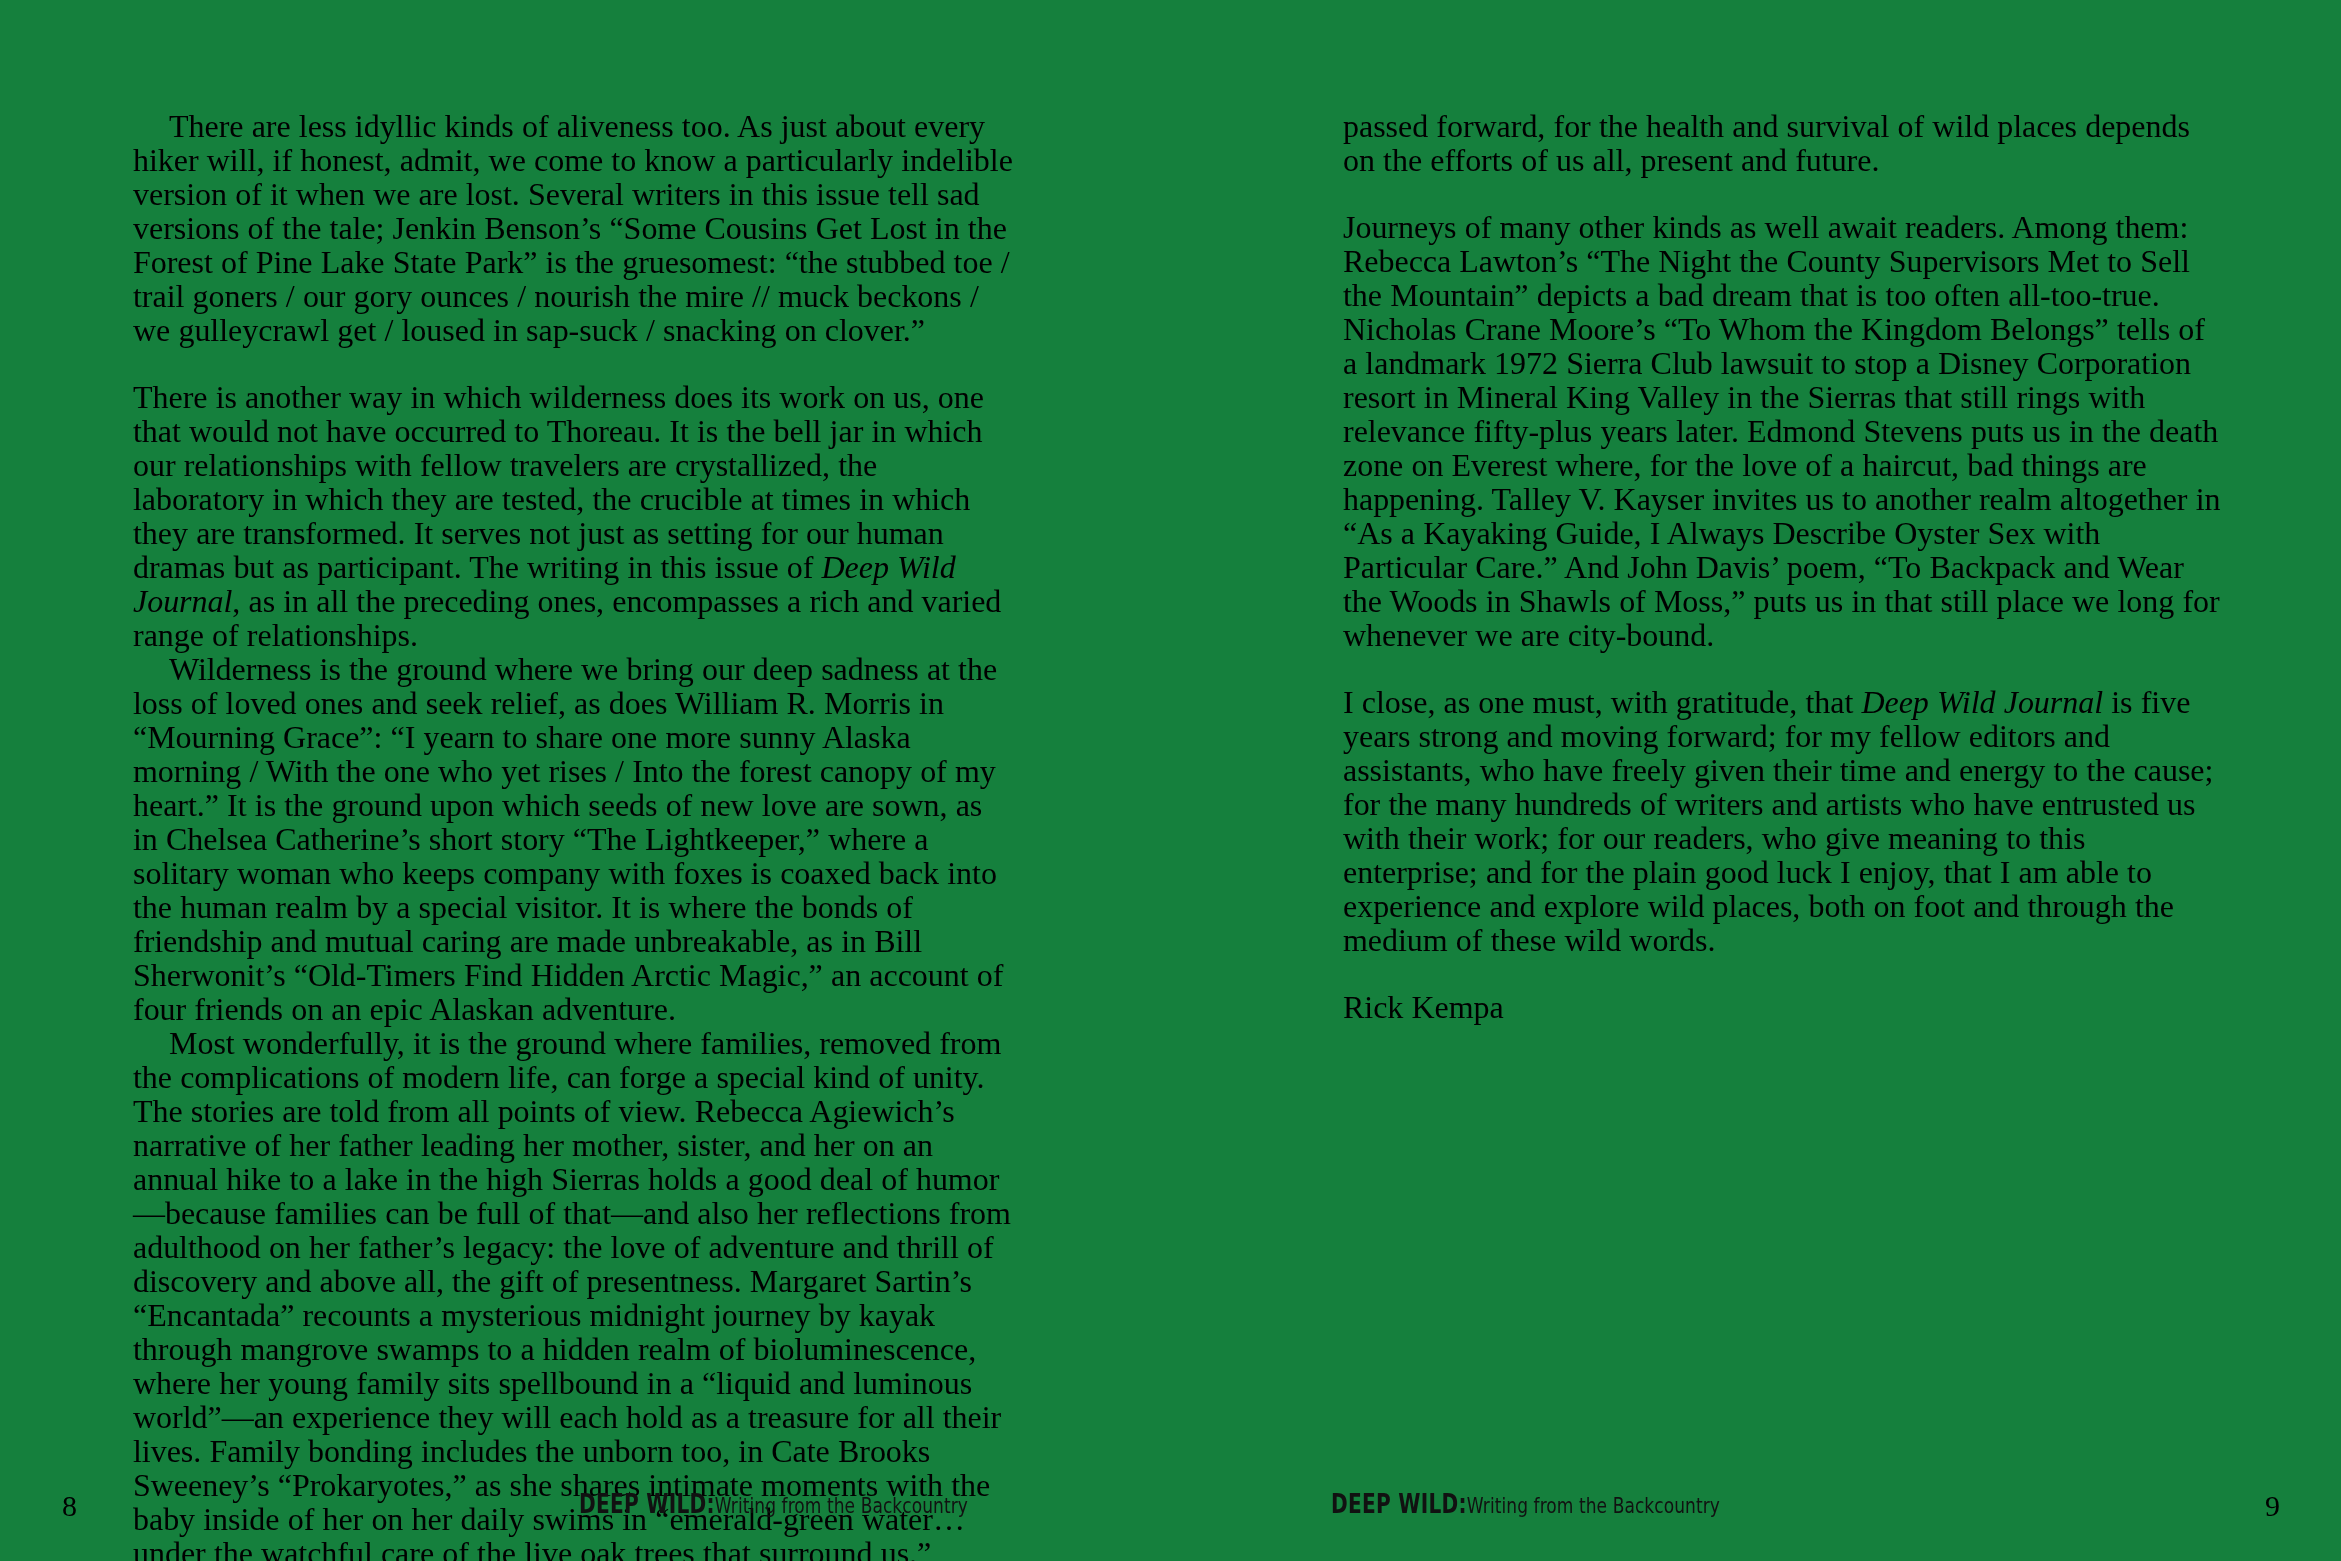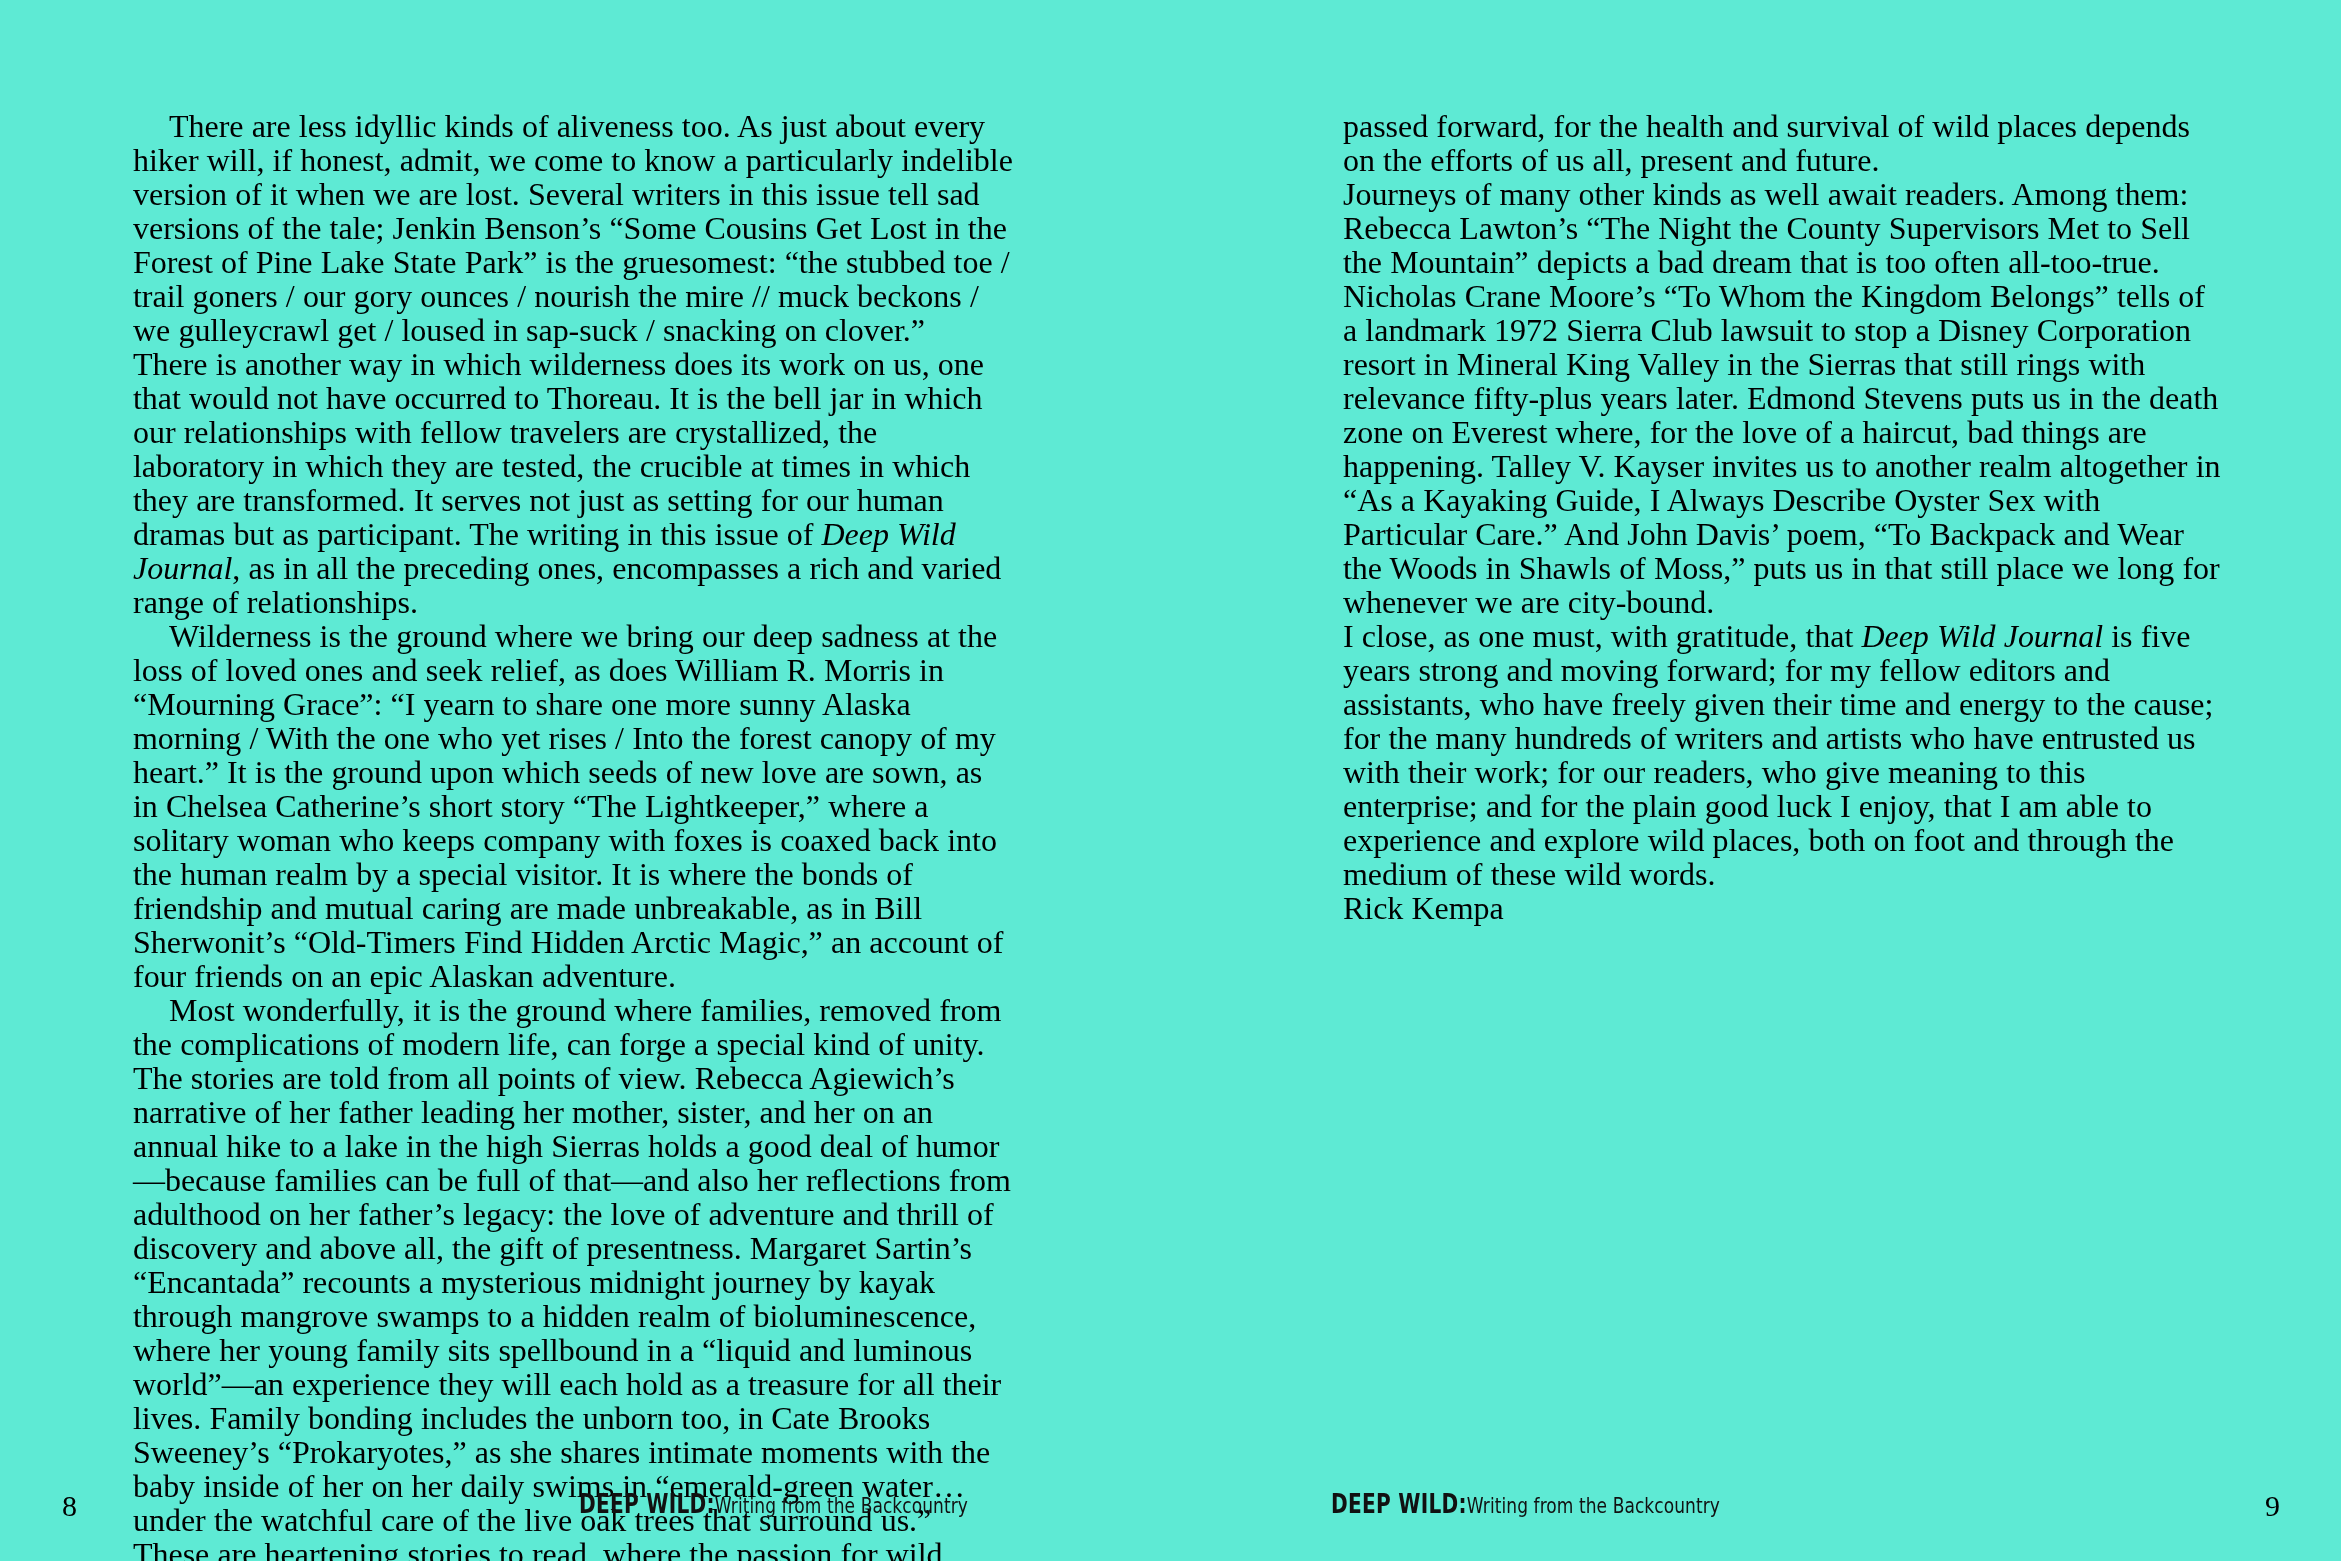--- a/index.html
+++ b/index.html
@@ -13,21 +13,21 @@
     position: relative;
     overflow: hidden;
     font-family: "Liberation Serif", "DejaVu Serif", serif;
     color: #000000;
     -webkit-font-smoothing: antialiased;
   }
 
   .spread {
     position: absolute;
     inset: 0;
-    background: #5eead4;
+    background: #15803d;
   }
 
   
   .page {
     position: absolute;
     top: 0;
     height: 1561px;
   }
   .page-left  { left: 0;      width: 1171px; }
   .page-right { left: 1171px; width: 1171px; }
@@ -42,21 +42,21 @@
     word-spacing: 0.2px;
     text-align: left;
   }
   .page-left .textblock  { left: 133px; }
   .page-right .textblock { left: 172px; }
 
   .para {
     margin: 0;
     text-indent: 0;
   }
-  .para + .para.spaced { }
+  .para + .para.spaced { margin-top: 33px; }
   .para.indented { text-indent: 36px; }
 
   .it { font-style: italic; }
 
   
   .footer {
     position: absolute;
     bottom: 0;
     height: 91px;
     width: 100%;

